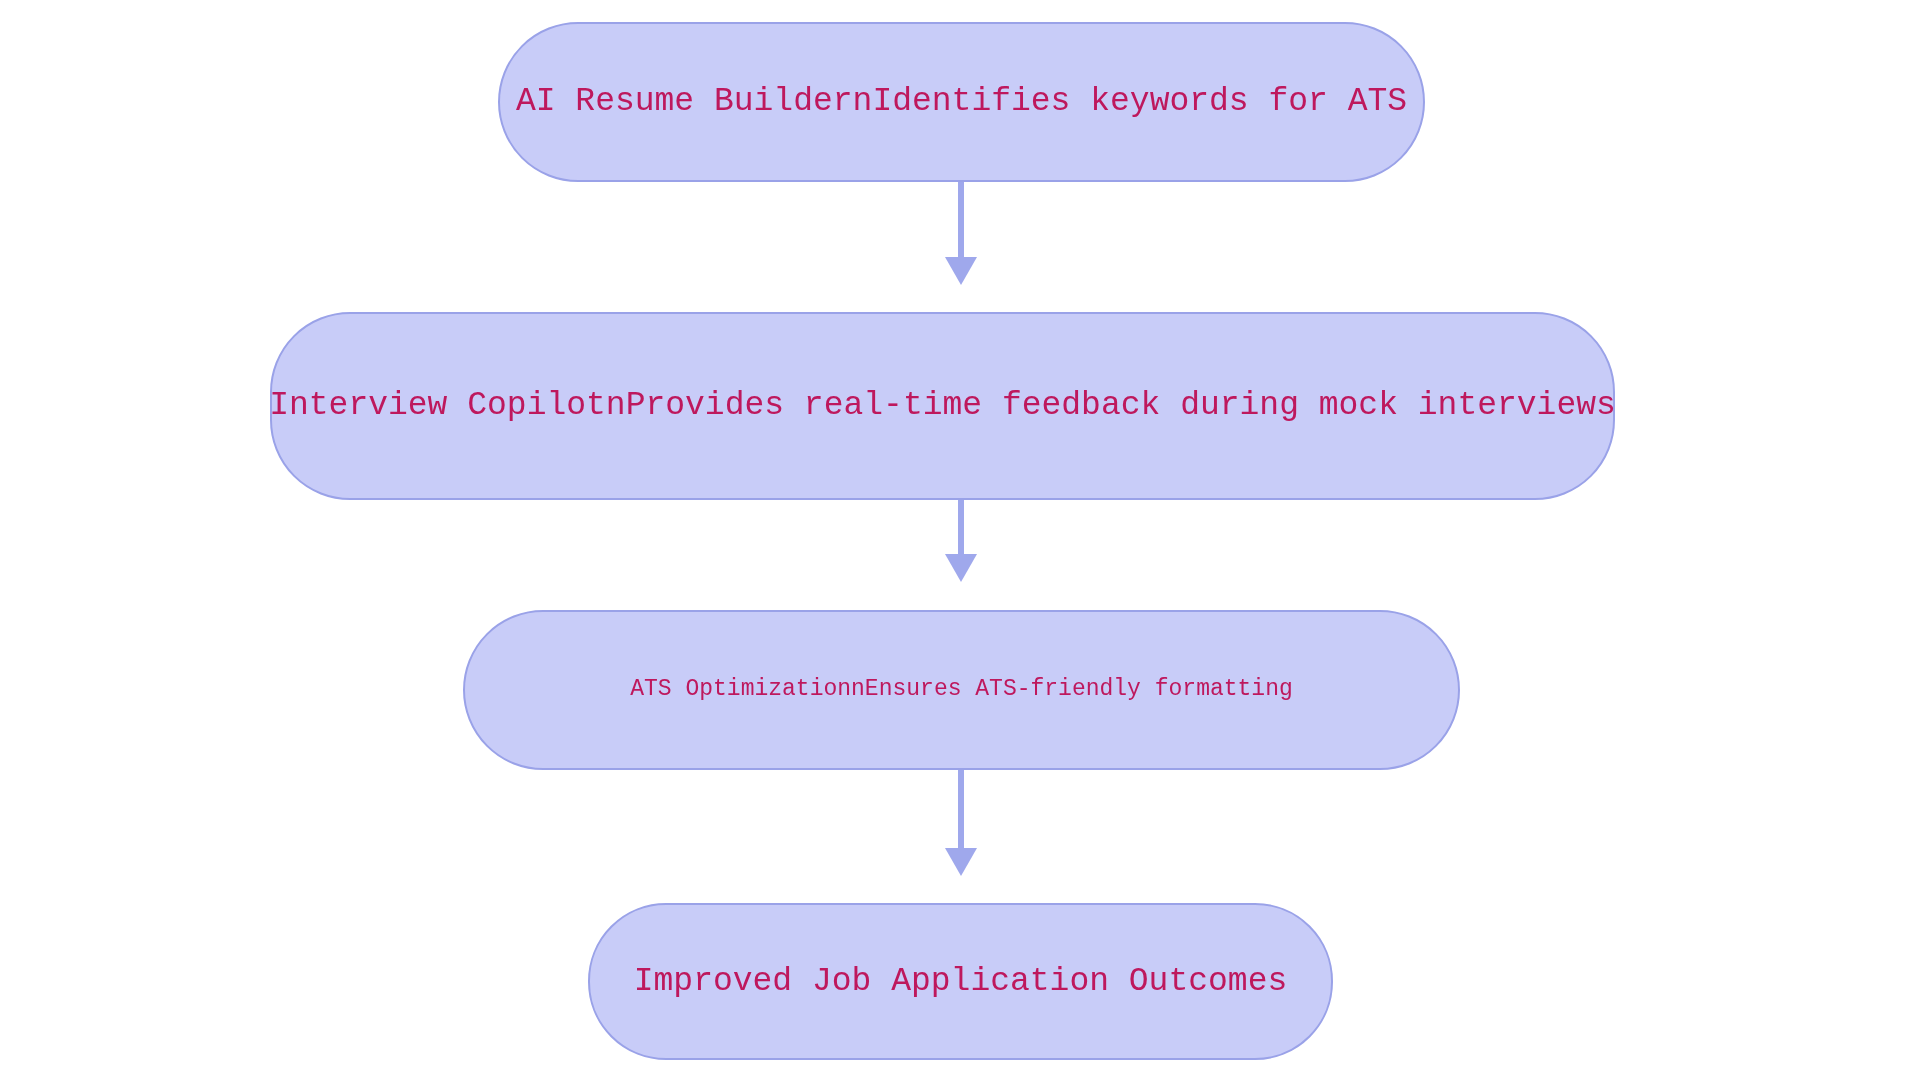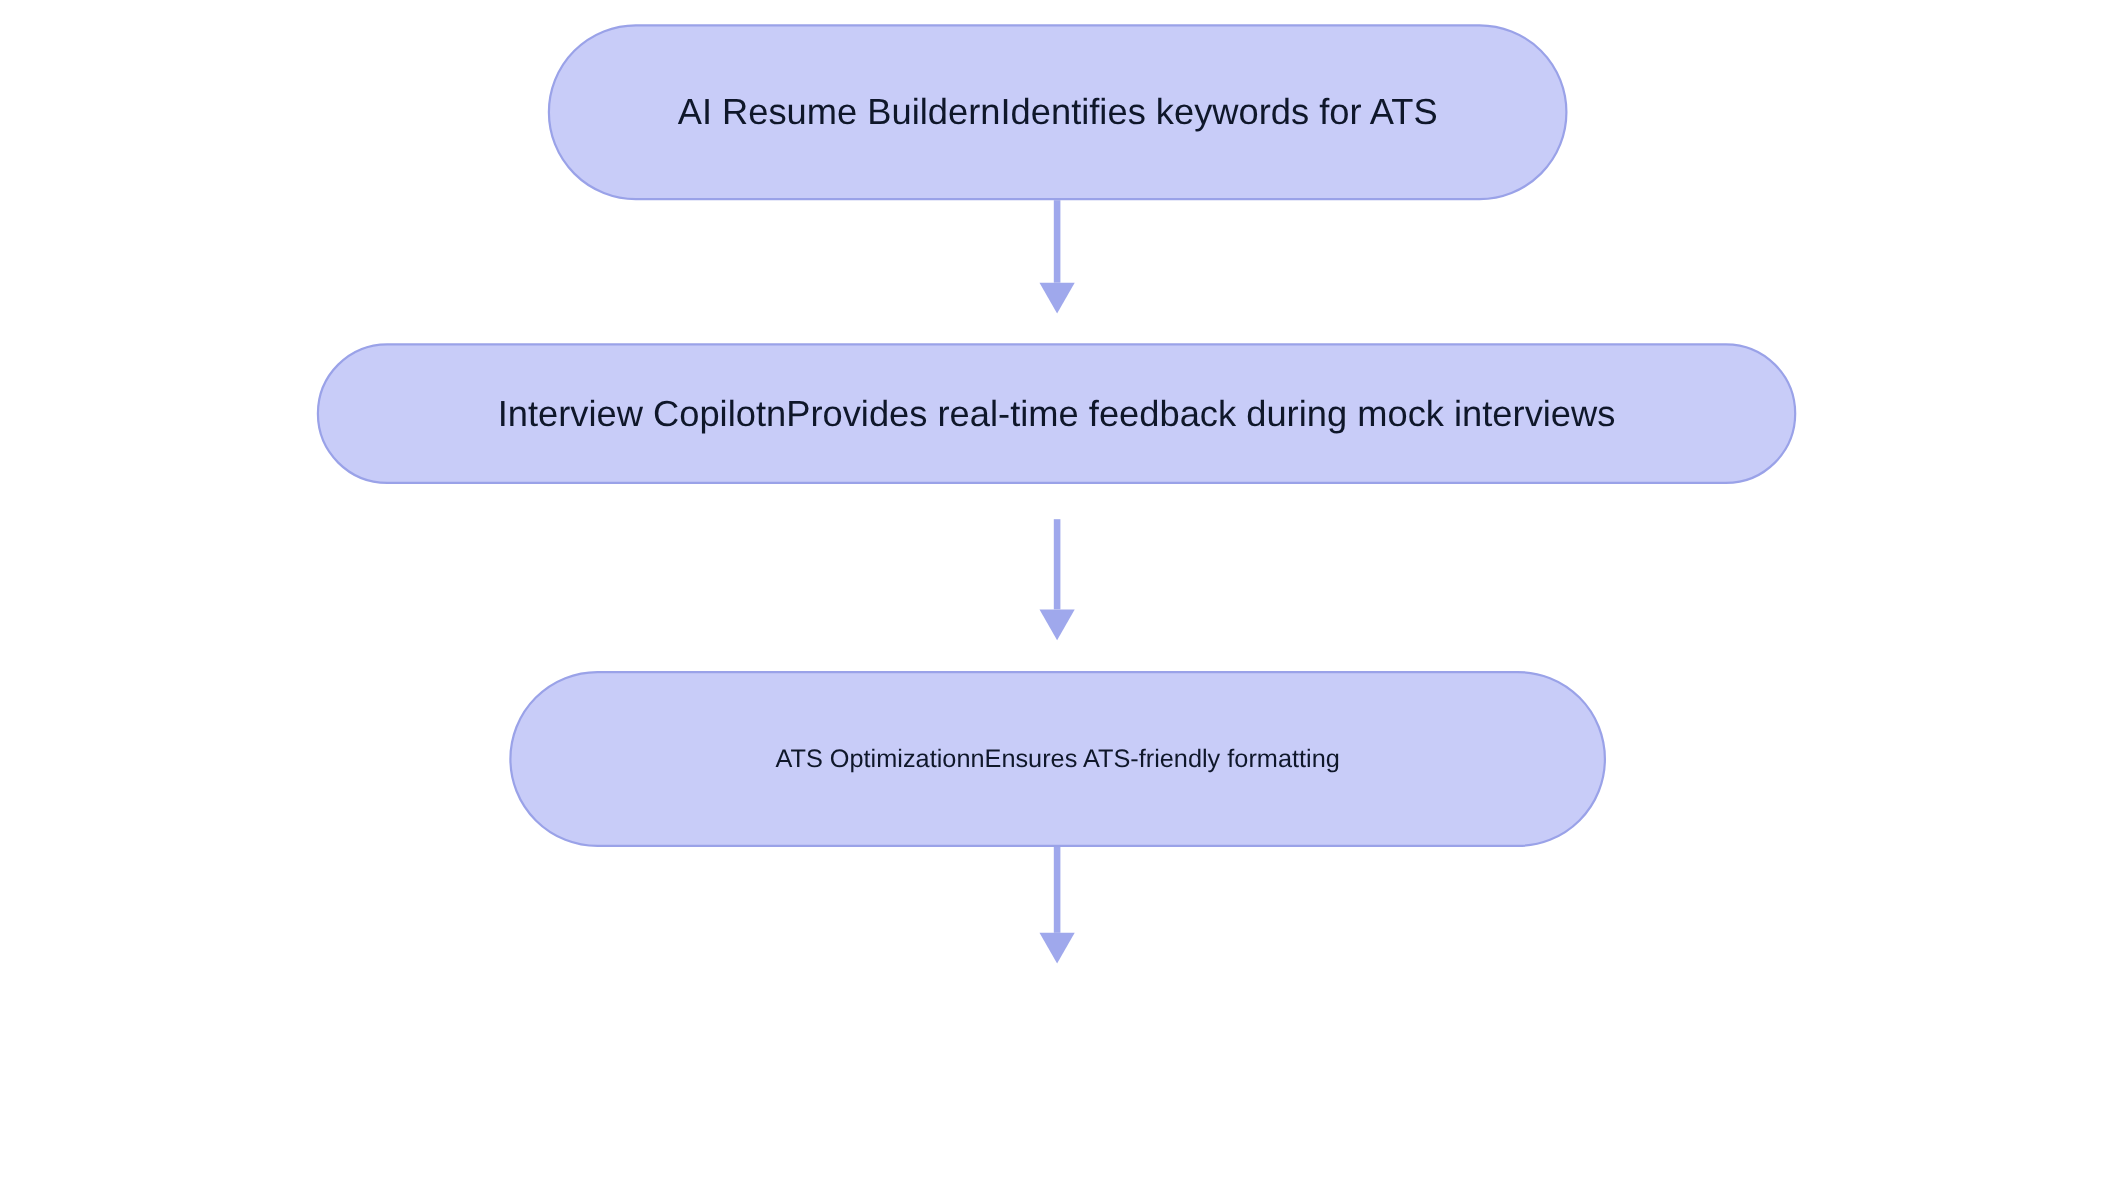--- a/index.html
+++ b/index.html
@@ -20,35 +20,35 @@
   }
   .flow-node {
     position: absolute;
     box-sizing: border-box;
     background: #c8ccf8;
     border: 2px solid #9aa2e8;
     border-radius: 80px;
     display: flex;
     align-items: center;
     justify-content: center;
-    color: #0f172a;
-    font-family: Liberation Sans, sans-serif;
+    color: #be185d;
+    font-family: Liberation Mono, monospace;
     font-weight: 400;
     line-height: 1.2;
     text-align: center;
     white-space: nowrap;
     letter-spacing: 0px;
   }
   .node-label {
     display: block;
     padding: 0 26px;
   }
   
   #node-0 { left: 498px;  top: 22px;   width: 927px;  height: 160px; font-size: 33px; border-radius: 80px; }
-  #node-1 { left: 288px;  top: 312px;  width: 1345px; height: 128px; font-size: 33px; border-radius: 80px; }
+  #node-1 { left: 270px;  top: 312px;  width: 1345px; height: 188px; font-size: 33px; border-radius: 80px; }
   #node-2 { left: 463px;  top: 610px;  width: 997px;  height: 160px; font-size: 23px; border-radius: 80px; }
   #node-3 { left: 588px;  top: 903px;  width: 745px;  height: 157px; font-size: 33px; border-radius: 78px; }
 
   .flow-edge {
     position: absolute;
     width: 0;
     height: 0;
   }
   .edge-line {
     position: absolute;
@@ -104,14 +104,17 @@
   </div>
 
   <div class="flow-node" id="node-1">
     <span class="node-label">Interview CopilotnProvides real-time feedback during mock interviews</span>
   </div>
 
   <div class="flow-node" id="node-2">
     <span class="node-label">ATS OptimizationnEnsures ATS-friendly formatting</span>
   </div>
 
+  <div class="flow-node" id="node-3">
+    <span class="node-label">Improved Job Application Outcomes</span>
+  </div>
 
 </div>
 
 </body></html>

